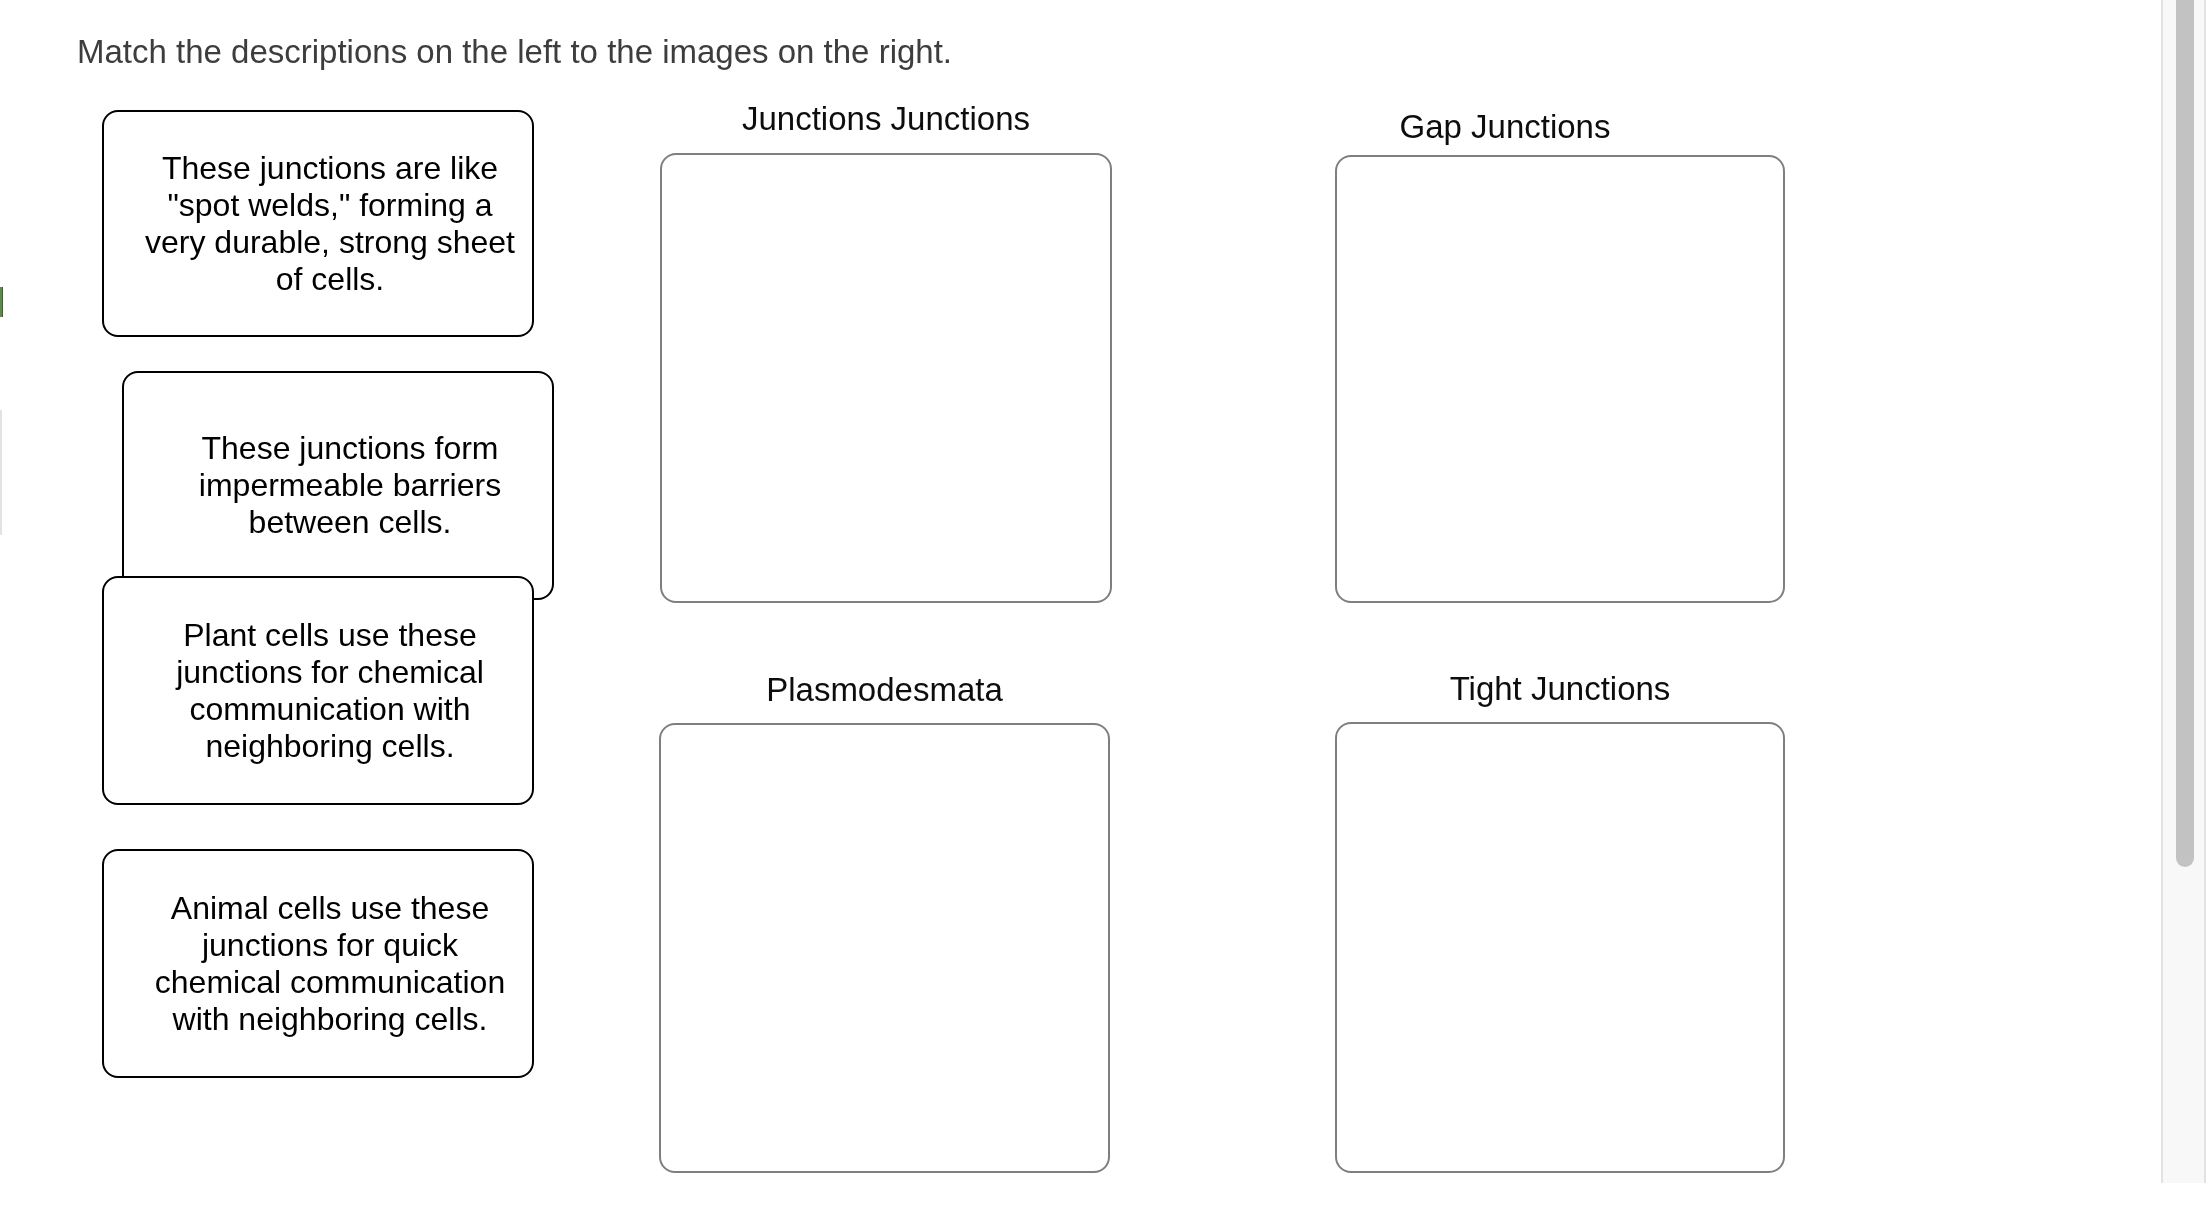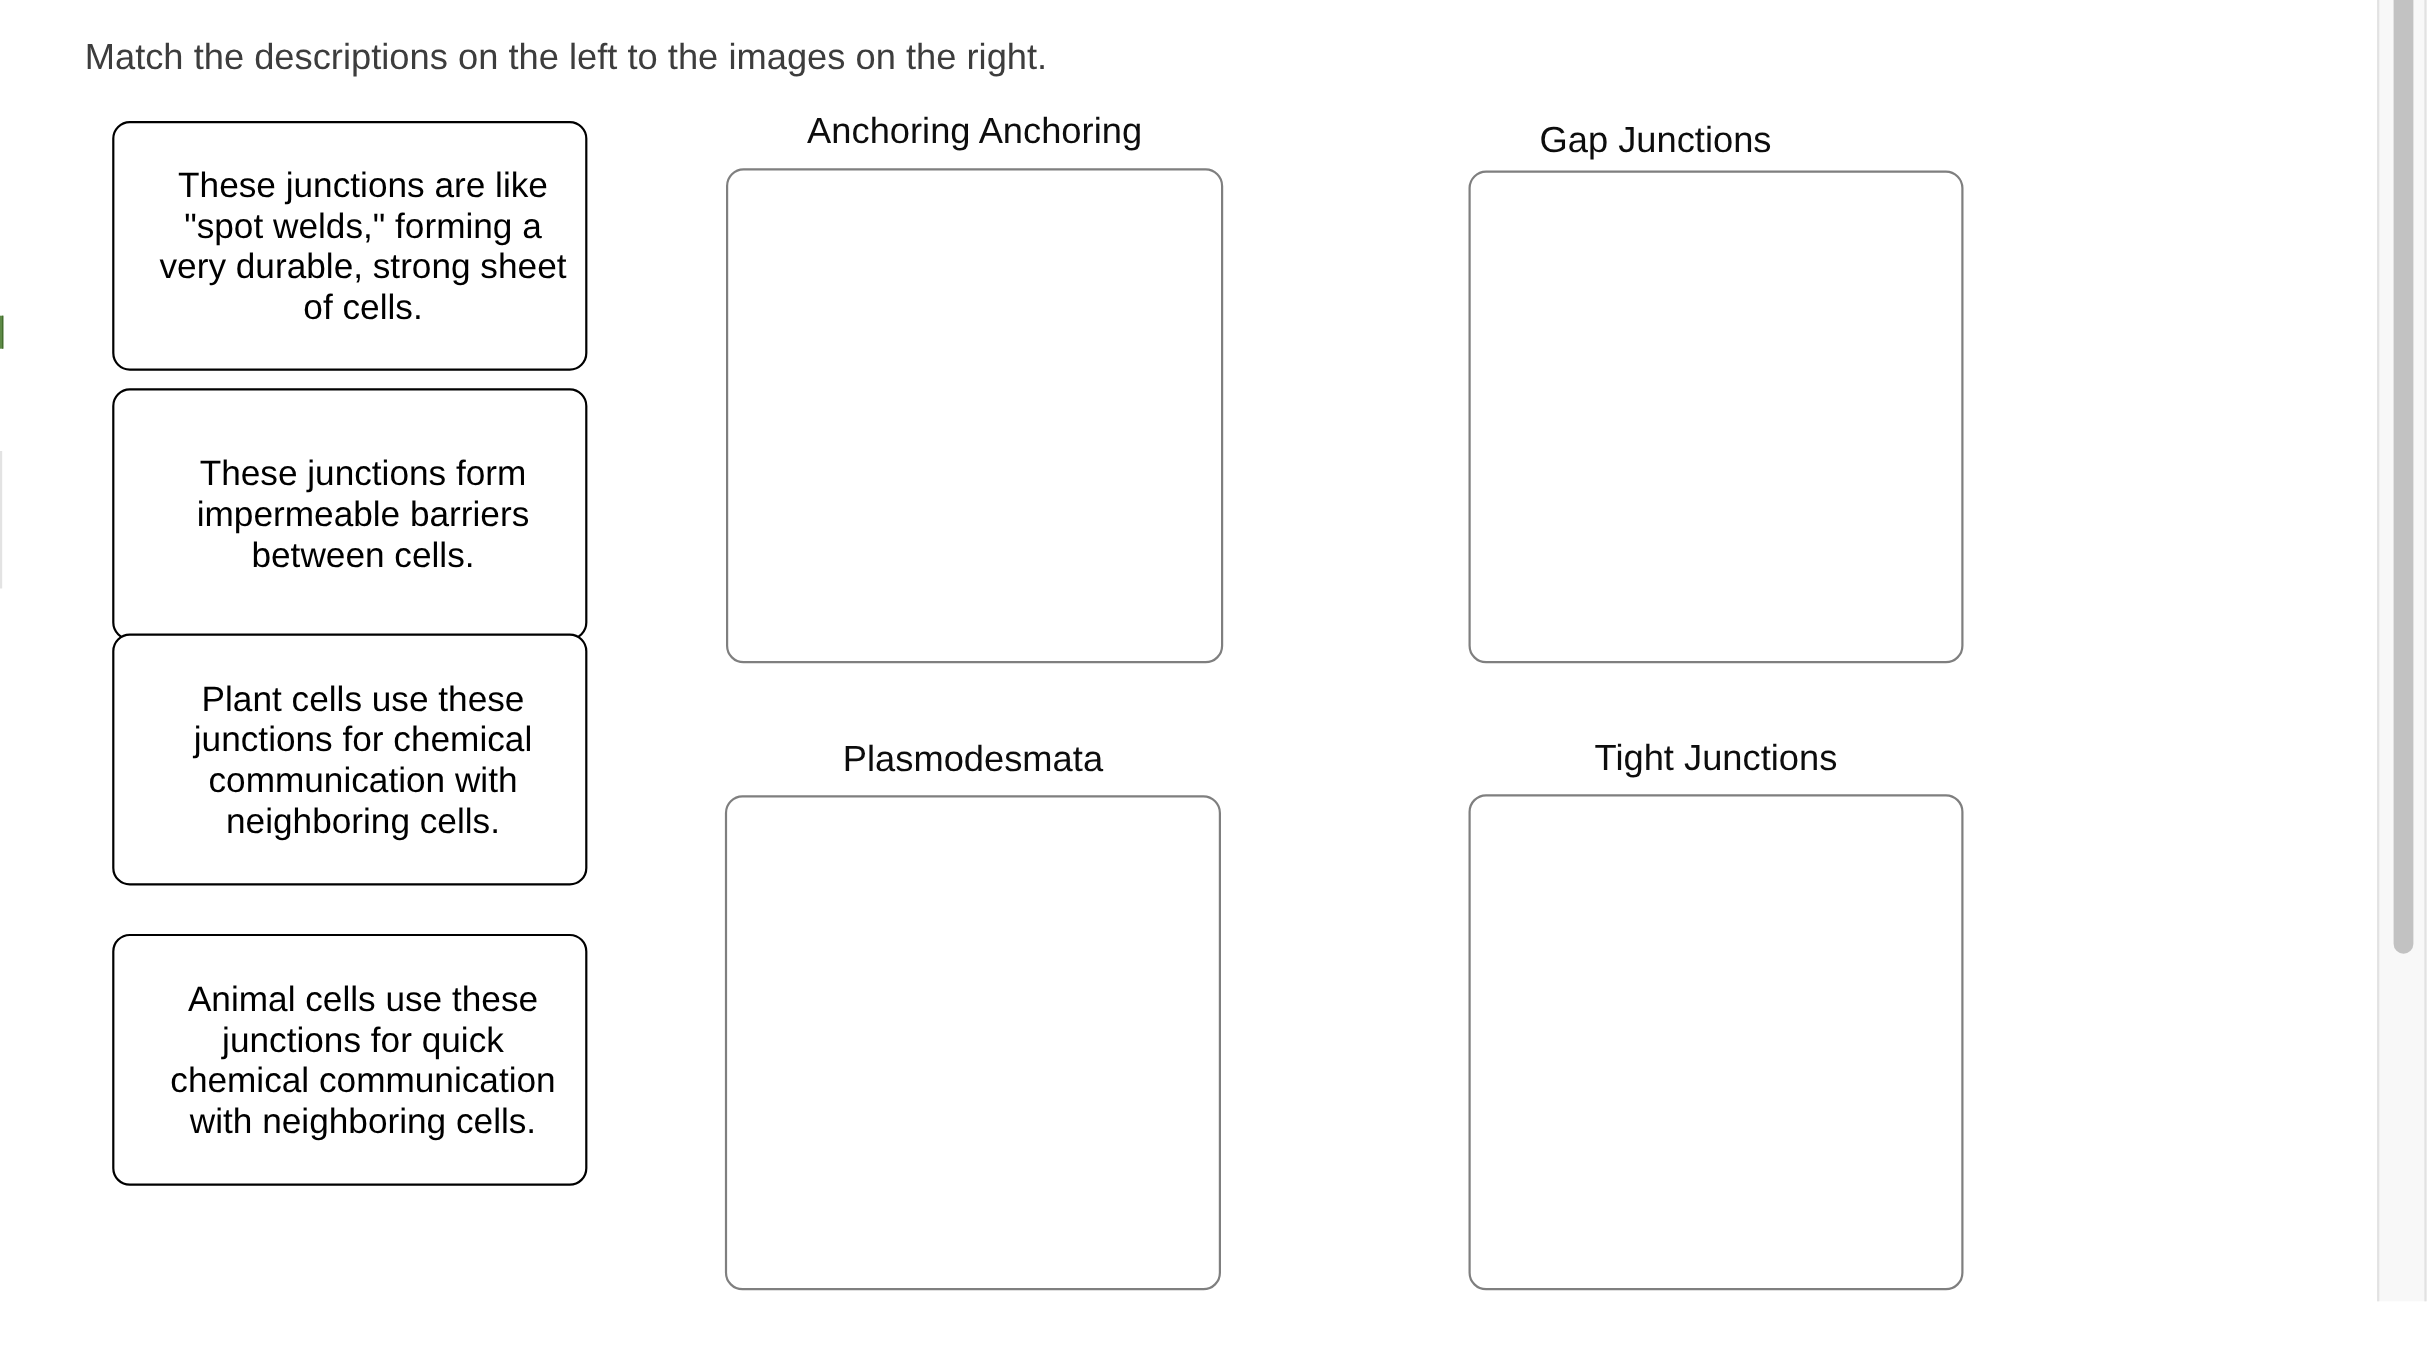--- a/index.html
+++ b/index.html
@@ -30,21 +30,21 @@
     cursor: grab;
     padding-left: 24px;
   }
   .desc-card .card-text {
     font-size: 32px; line-height: 37px;
     color: #000;
     text-align: center;
     white-space: pre-line;
   }
   .card-1 { top: 110px; height: 227px; }
-  .card-2 { top: 353px; height: 229px; }
+  .card-2 { top: 371px; height: 229px; margin-left: 20px; }
   .card-3 { top: 576px; height: 229px; }
   .card-4 { top: 849px; height: 229px; }
 
   .dz-label {
     position: absolute;
     font-size: 33px; line-height: 38px;
     color: #0d0d0d;
     text-align: center;
     white-space: nowrap;
   }
@@ -116,21 +116,21 @@
 neighboring cells.</span>
   </div>
 
   <div class="desc-card card-4">
     <span class="card-text">Animal cells use these
 junctions for quick
 chemical communication
 with neighboring cells.</span>
   </div>
 
-  <div class="dz-label lbl-anchoring">Anchoring Anchoring</div>
+  <div class="dz-label lbl-anchoring">Junctions Junctions</div>
   <div class="dz-box box-anchoring"></div>
 
   <div class="dz-label lbl-gap">Gap Junctions</div>
   <div class="dz-box box-gap"></div>
 
   <div class="dz-label lbl-plasmo">Plasmodesmata</div>
   <div class="dz-box box-plasmo"></div>
 
   <div class="dz-label lbl-tight">Tight Junctions</div>
   <div class="dz-box box-tight"></div>

